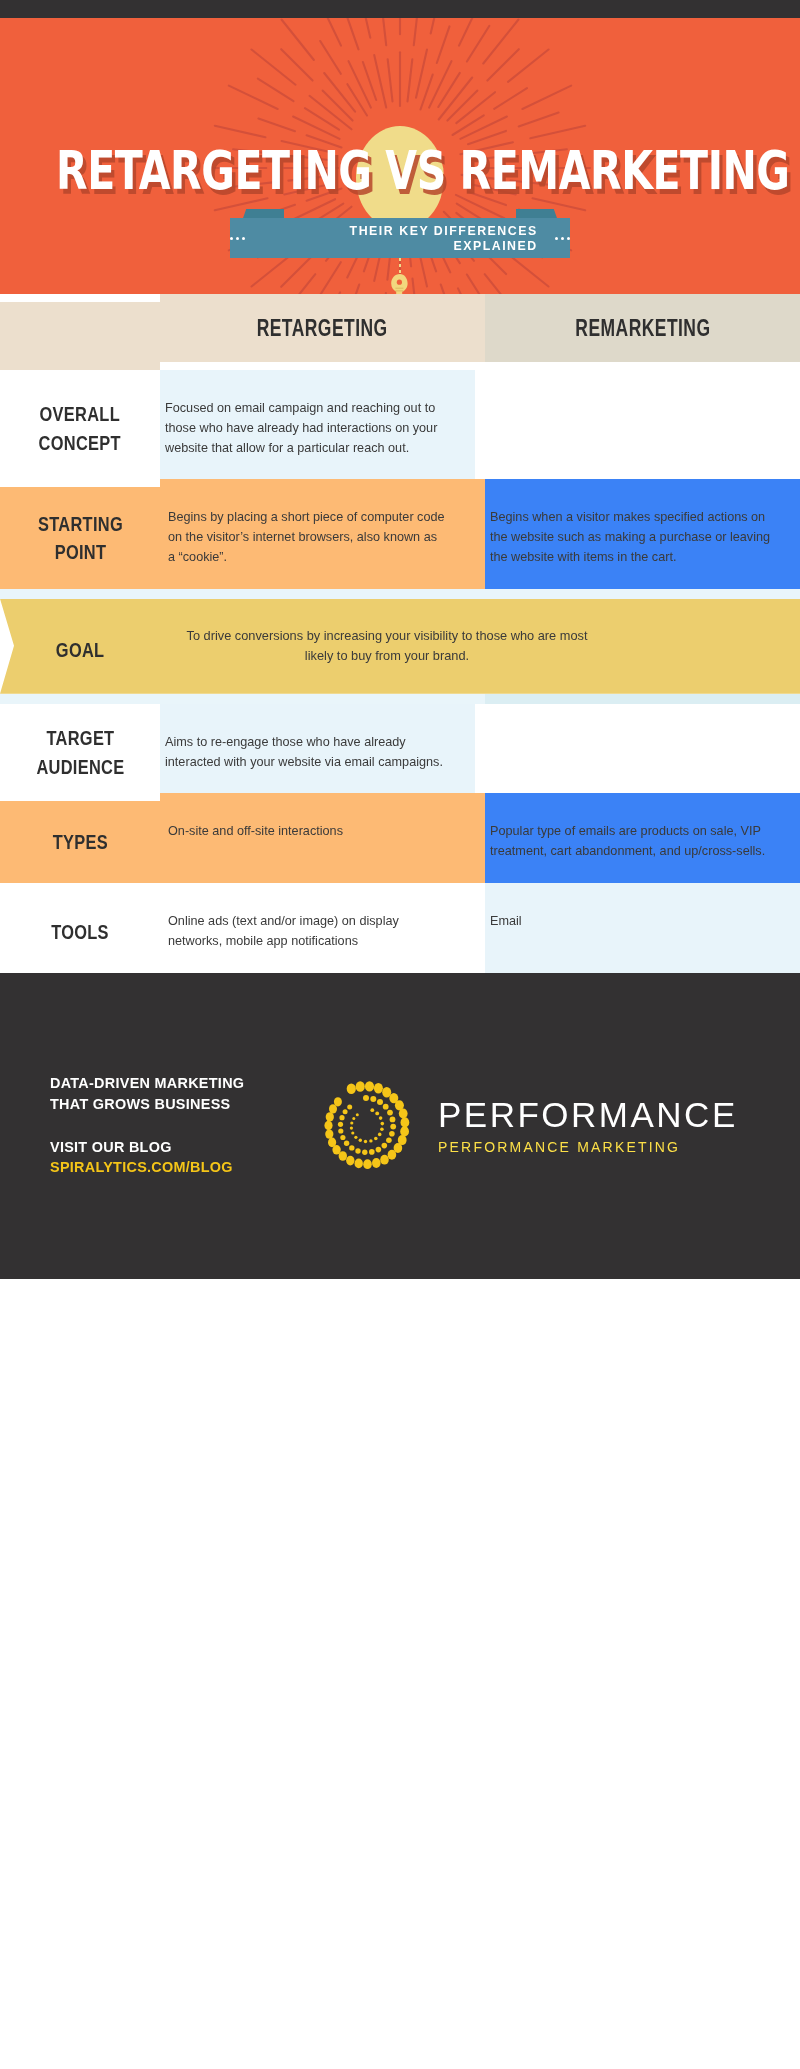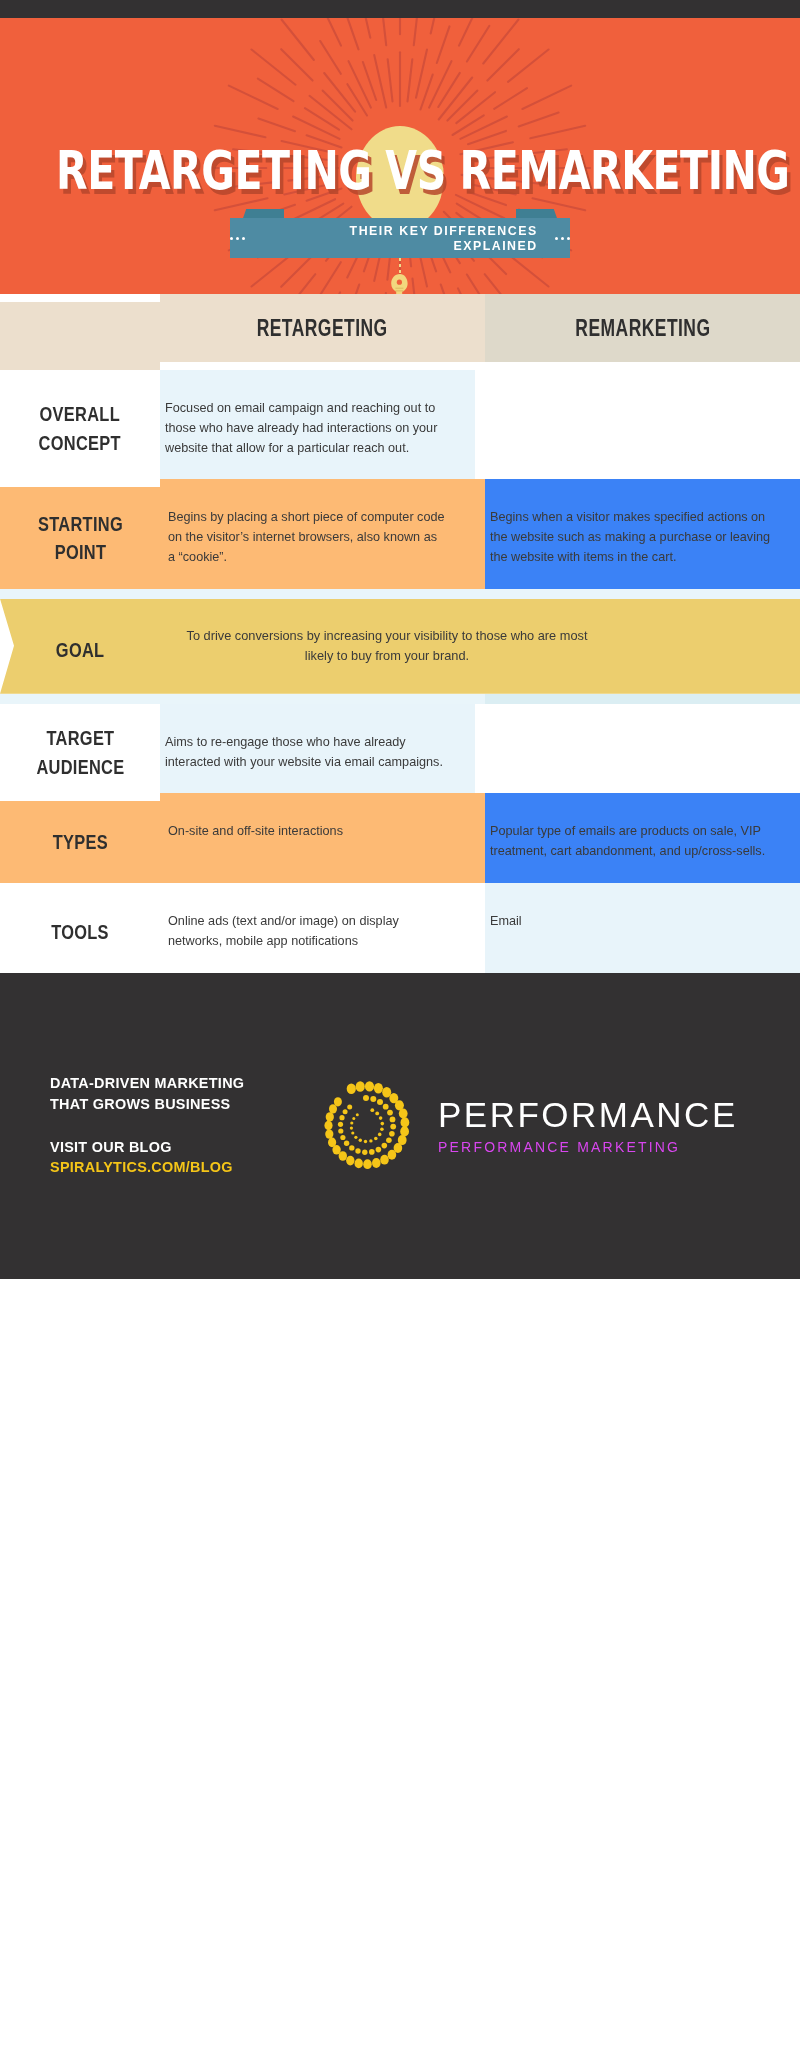--- a/index.html
+++ b/index.html
@@ -257,21 +257,21 @@
     font-family: "Liberation Sans", sans-serif;
     font-size: 35px;
     letter-spacing: 2.5px;
     color: #ffffff;
     line-height: 1;
   }
   .brand-tag {
     font-family: "Liberation Sans", sans-serif;
     font-size: 14px;
     letter-spacing: 2.2px;
-    color: #d946ef;
+    color: #fde047;
     margin-top: 7px;
   }
 </style>
 </head>
 <body>
 
 <div class="page">
 
   <div class="top-strip"></div>
 

